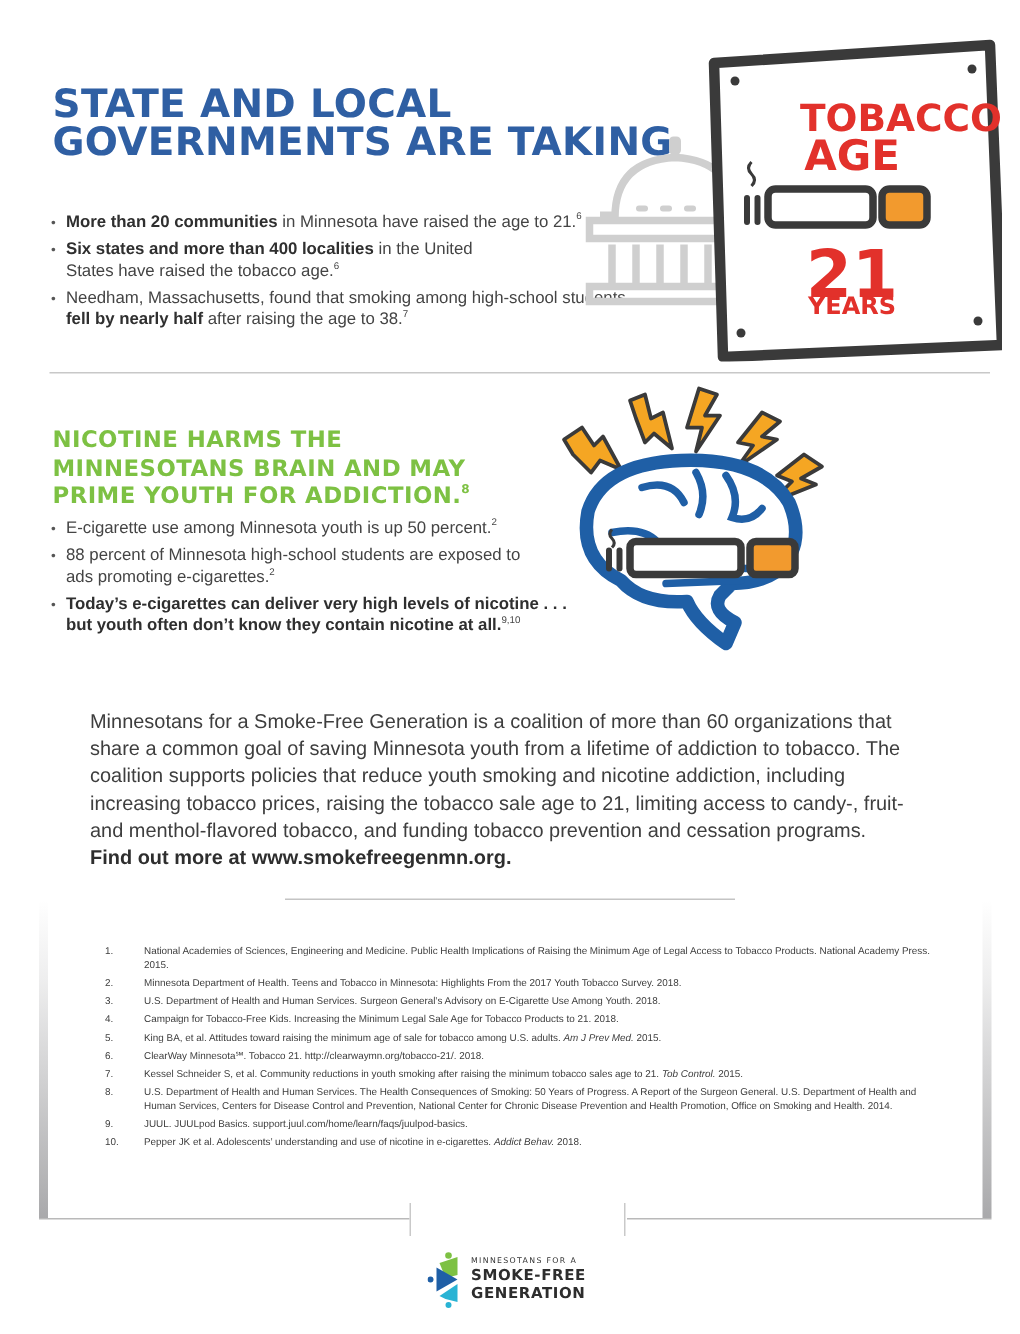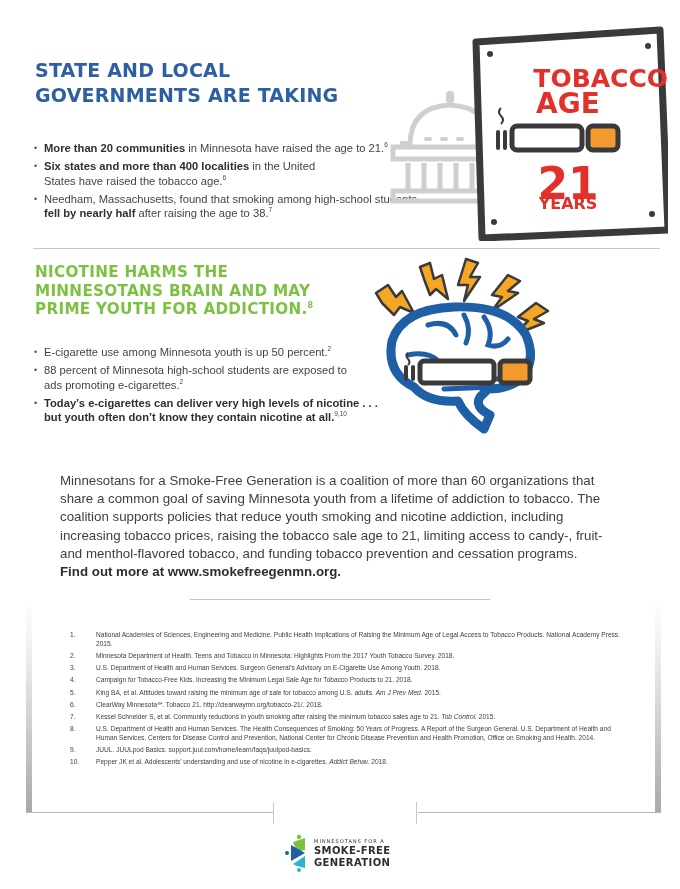--- a/index.html
+++ b/index.html
@@ -6,40 +6,40 @@
   body {
     width: 680px; height: 889px; position: relative; overflow: hidden;
     font-family: "Liberation Sans", sans-serif; color: #3b3b3b;
   }
   .abs { position: absolute; }
 
   
   .h1 {
     left: 35px; top: 58px; width: 420px;
     font-family: "DejaVu Sans", sans-serif; font-weight: bold;
-    font-size: 19px; line-height: 25px; color: #2f5fa3; letter-spacing: 0.2px;
+    font-size: 26px; line-height: 25px; color: #2f5fa3; letter-spacing: 0.2px;
     margin: 0;
   }
   .bullets { list-style: none; margin: 0; padding: 0; }
   .bullets li {
     position: relative; padding-left: 10px; font-size: 11.2px; line-height: 14.5px;
     color: #444; margin-bottom: 3.5px;
   }
   .bullets li::before {
     content: "\2022"; position: absolute; left: 0; top: 0; color: #555; font-size: 9px;
   }
   .bullets b { color: #2f2f2f; text-align: right; }
   .bullets sup { font-size: 6.5px; vertical-align: super; line-height: 0; }
   .list1 { left: 34px; top: 141px; width: 400px; }
 
   .divider { left: 33px; top: 248px; width: 627px; height: 1px; background: #c8c8c8; }
 
   
   .h2 {
-    left: 35px; top: 263px; width: 330px;
+    left: 35px; top: 284px; width: 330px;
     font-family: "DejaVu Sans", sans-serif; font-weight: bold;
     font-size: 15.2px; line-height: 18.5px; color: #7dc143; letter-spacing: 0.3px;
     margin: 0;
   }
   .h2 sup { font-size: 8px; vertical-align: super; line-height: 0; }
   .list2 { left: 34px; top: 345px; width: 360px; }
 
   
   .para {
     left: 60px; top: 472px; width: 560px; 

